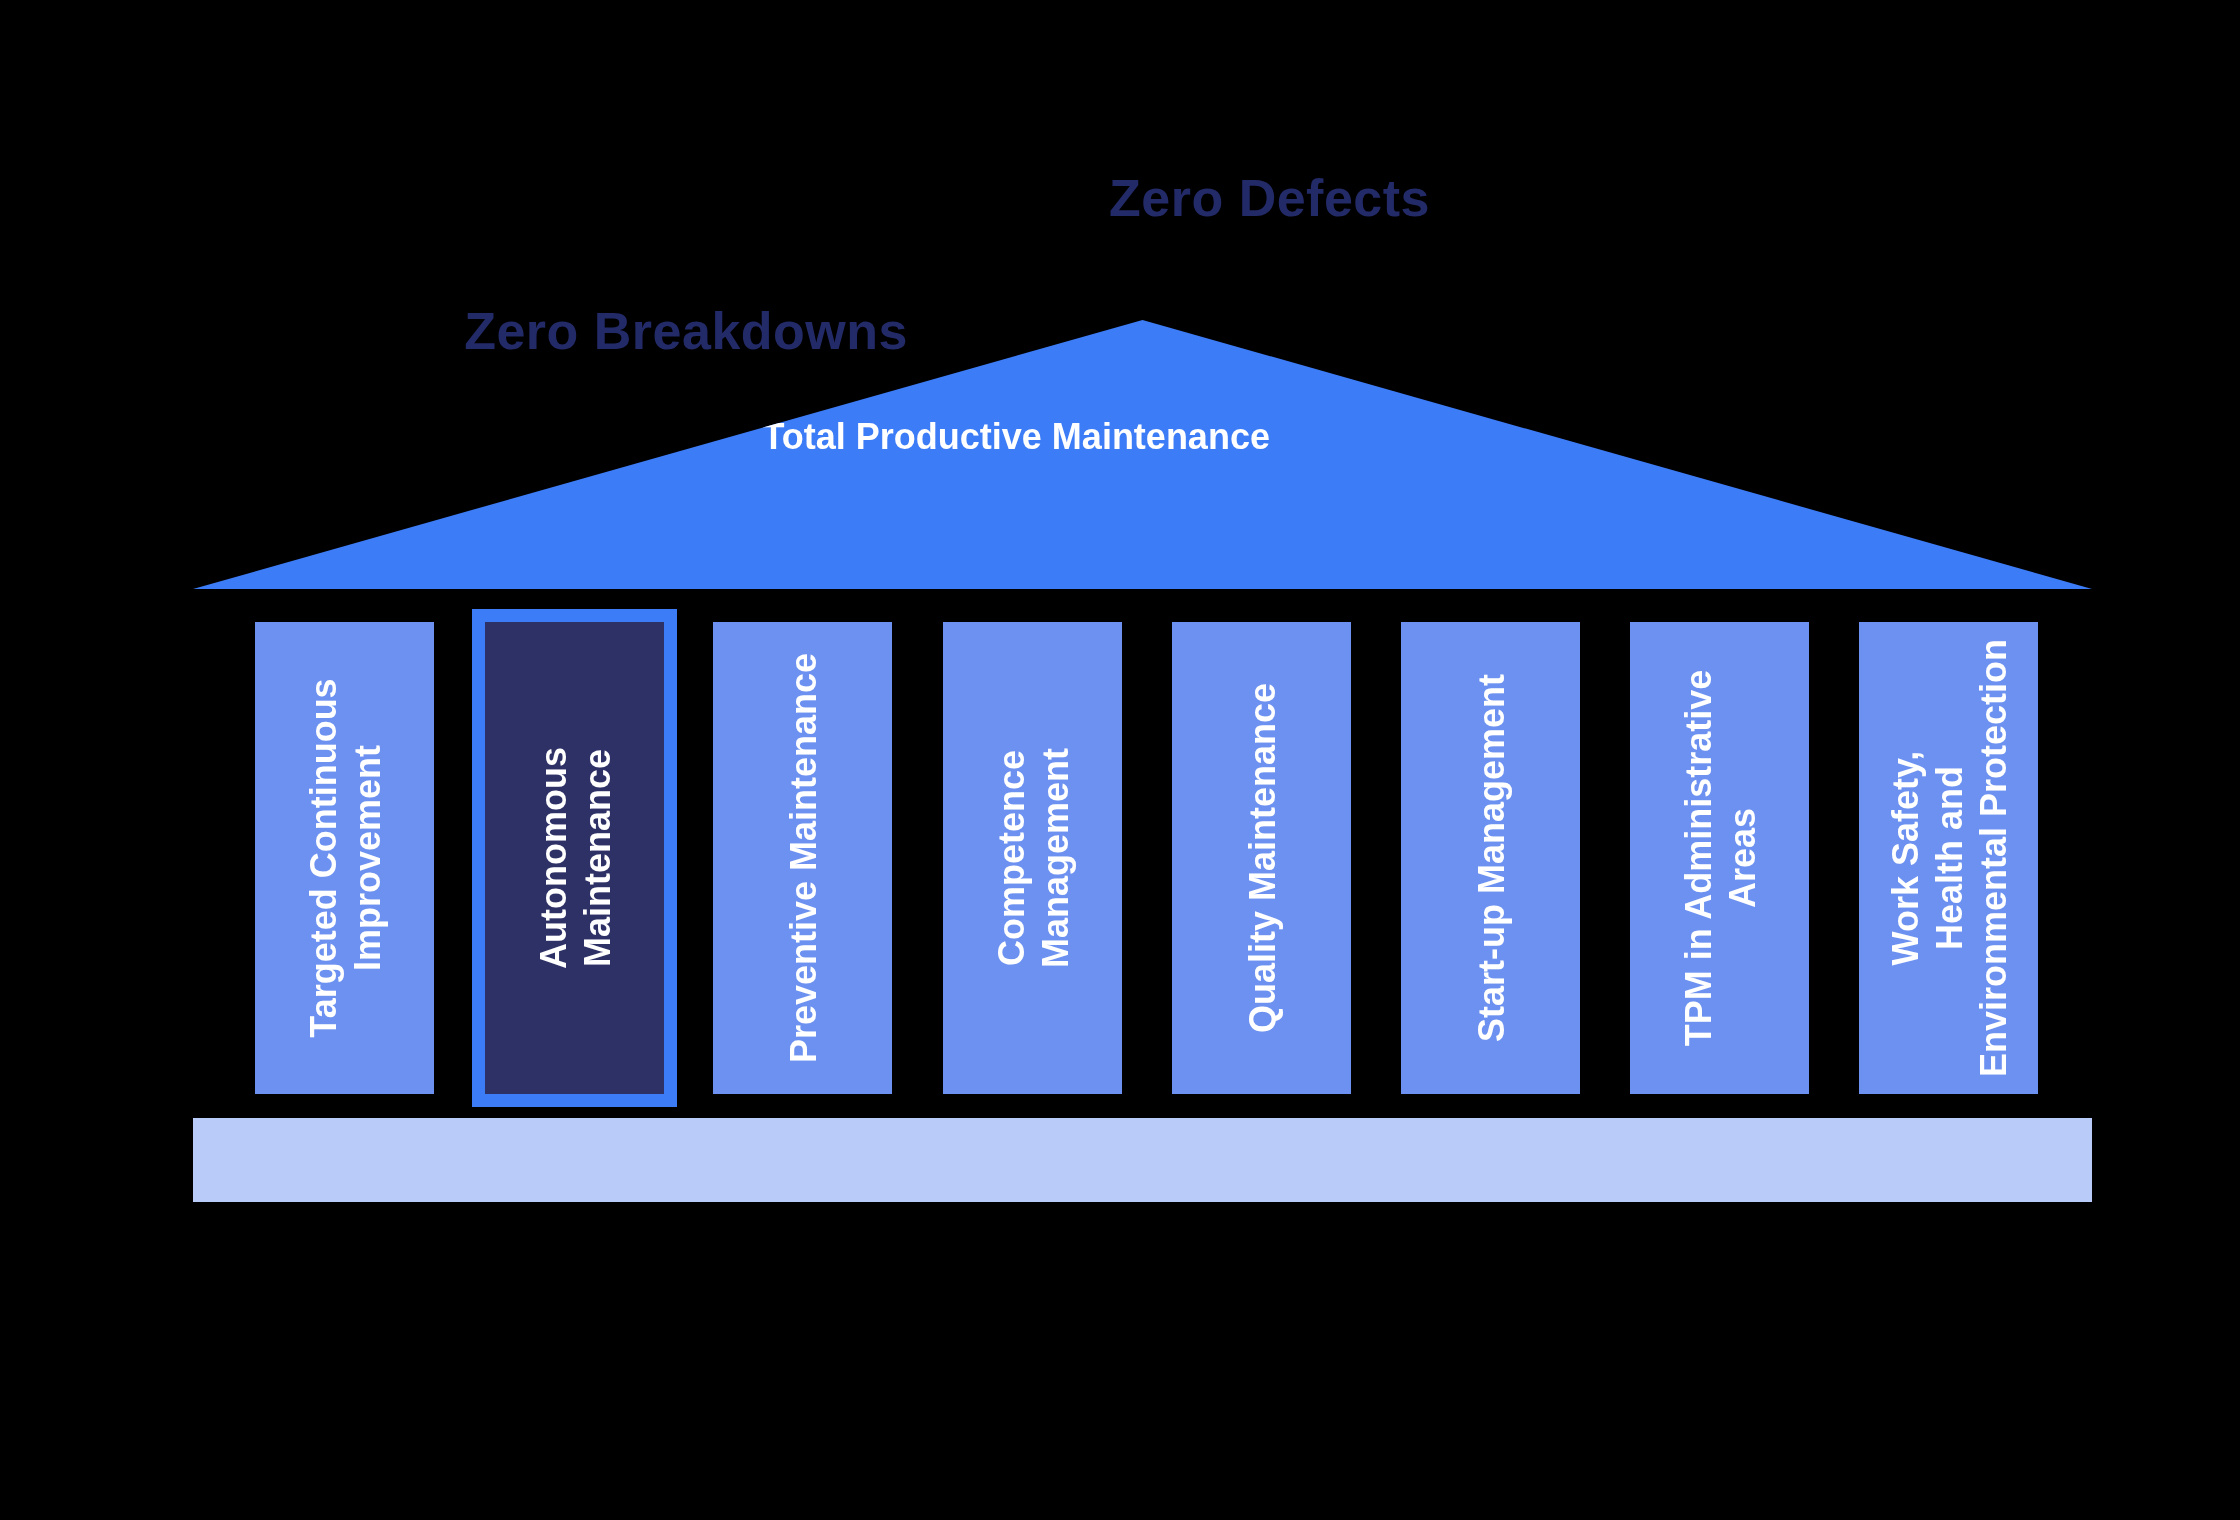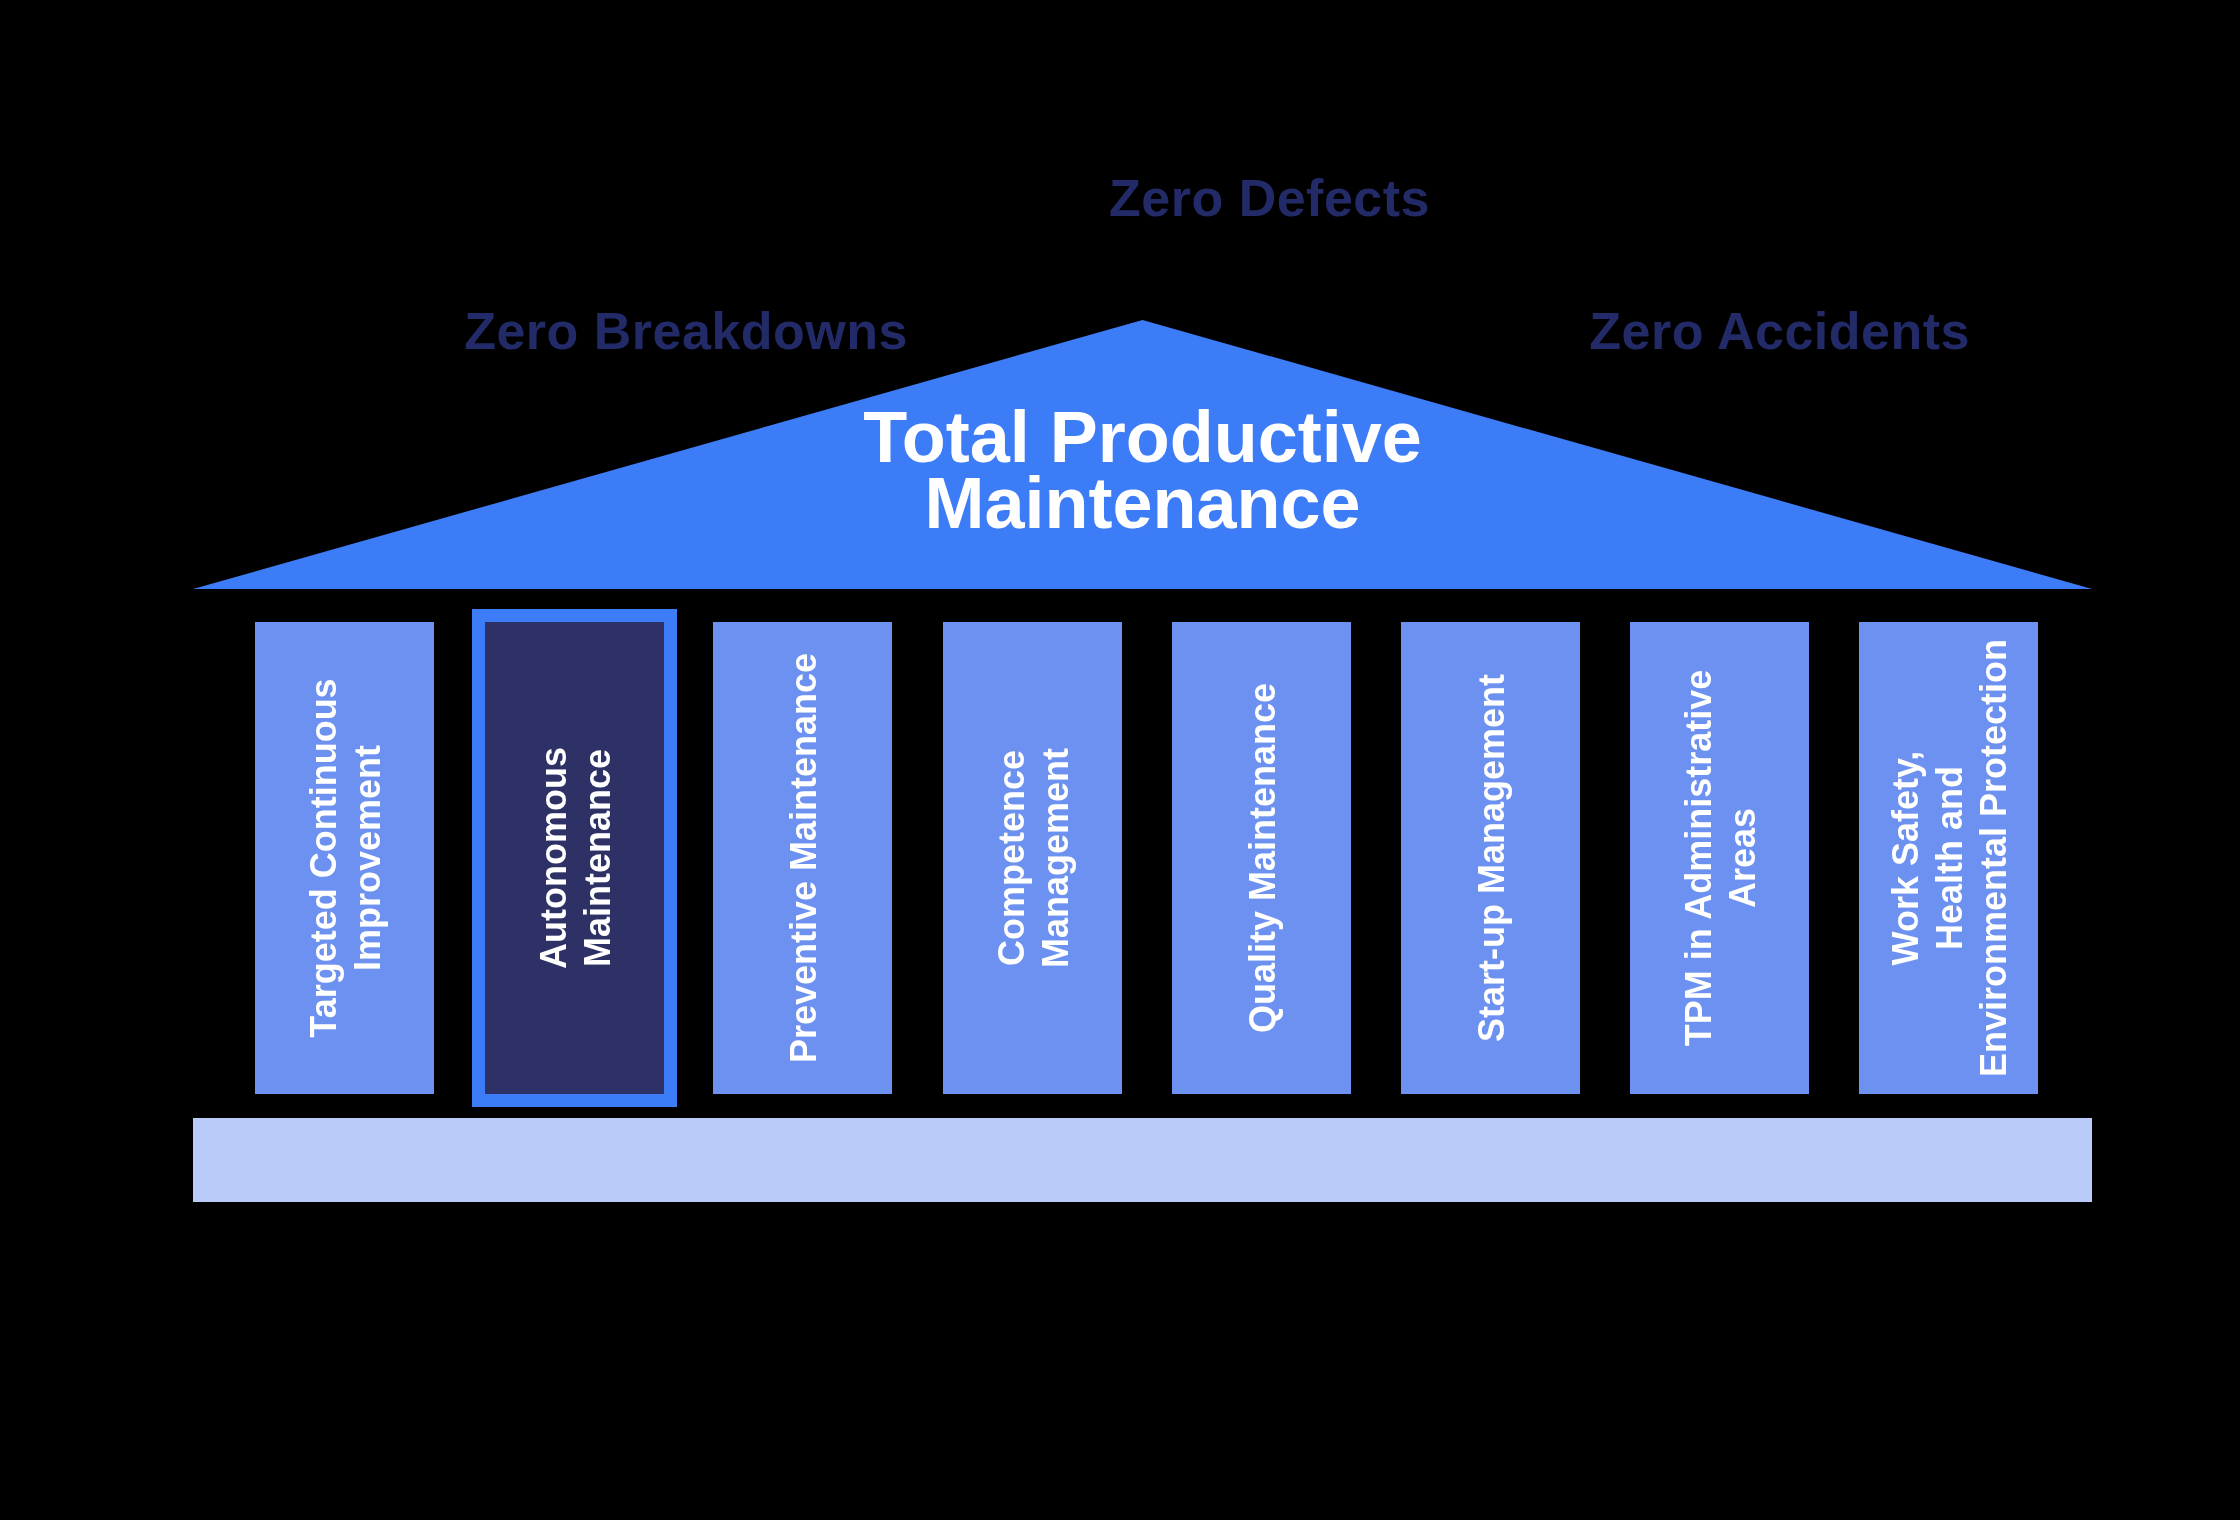--- a/index.html
+++ b/index.html
@@ -38,22 +38,22 @@
     background: #3D7CF7;
     clip-path: polygon(50% 0, 100% 100%, 0 100%);
   }
   .roof-title {
     position: absolute;
     left: 50%;
     top: 84px;
     transform: translateX(-50%);
     width: 900px;
     max-width: 760px;
-    text-align: center;
-    font-size: 72px;
+    text-align: left;
+    font-size: 36px;
     line-height: 66px;
     font-weight: 700;
     color: #FFFFFF;
   }
 
   .pillar {
     position: absolute;
     top: 622px;
     width: 179px;
     height: 472px;
@@ -101,21 +101,20 @@
 </style>
 </head>
 <body>
 
 <div class="stage">
 
   <div class="goal-label goal-defects">Zero Defects</div>
 
   <div class="goal-label goal-breakdowns">Zero Breakdowns</div>
 
-  <div class="goal-label goal-accidents">Zero Accidents</div>
 
   <div class="roof">
     <div class="roof-title">Total Productive Maintenance</div>
   </div>
 
   <div class="pillar pillar-1">
     <div class="pillar-label">Targeted Continuous
 Improvement</div>
   </div>
 

